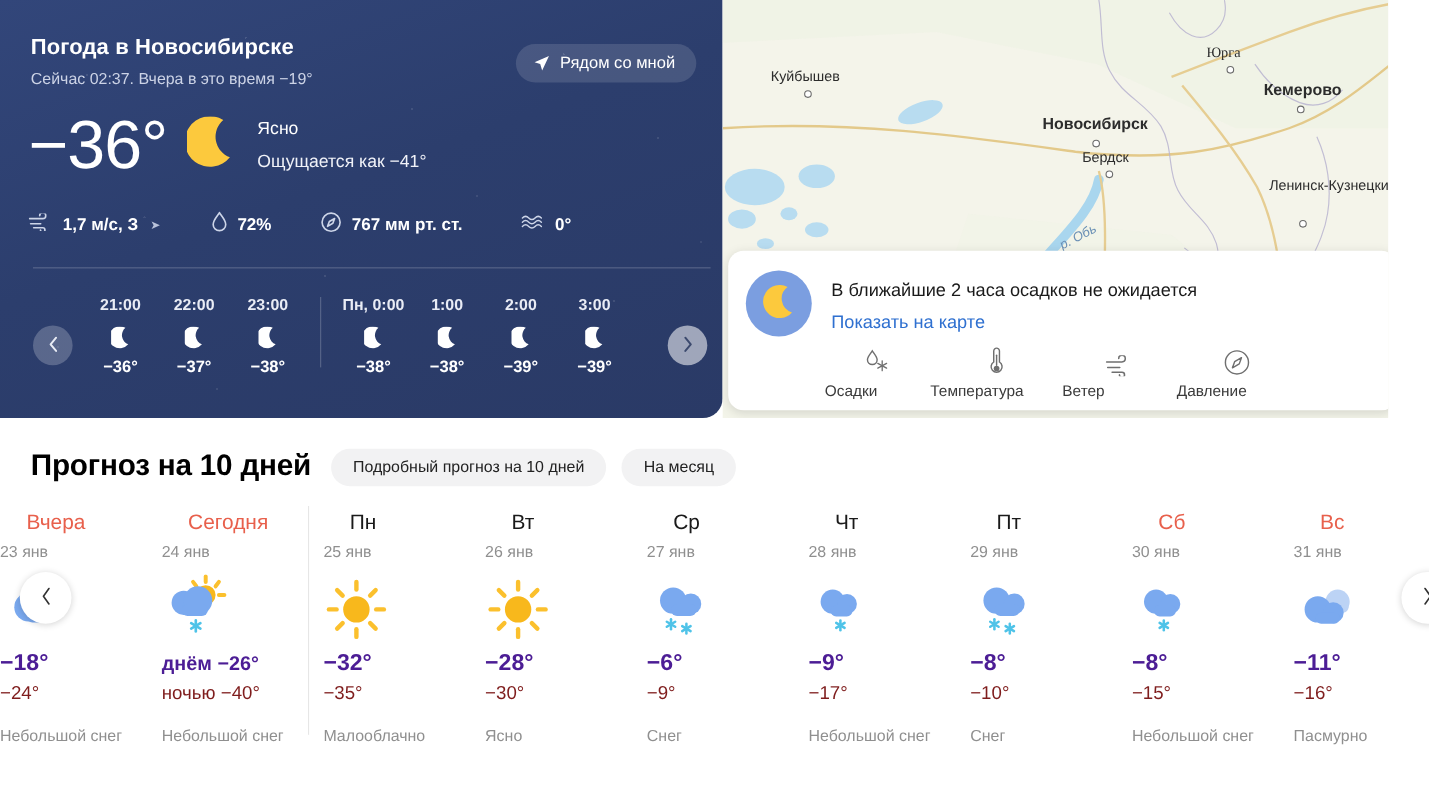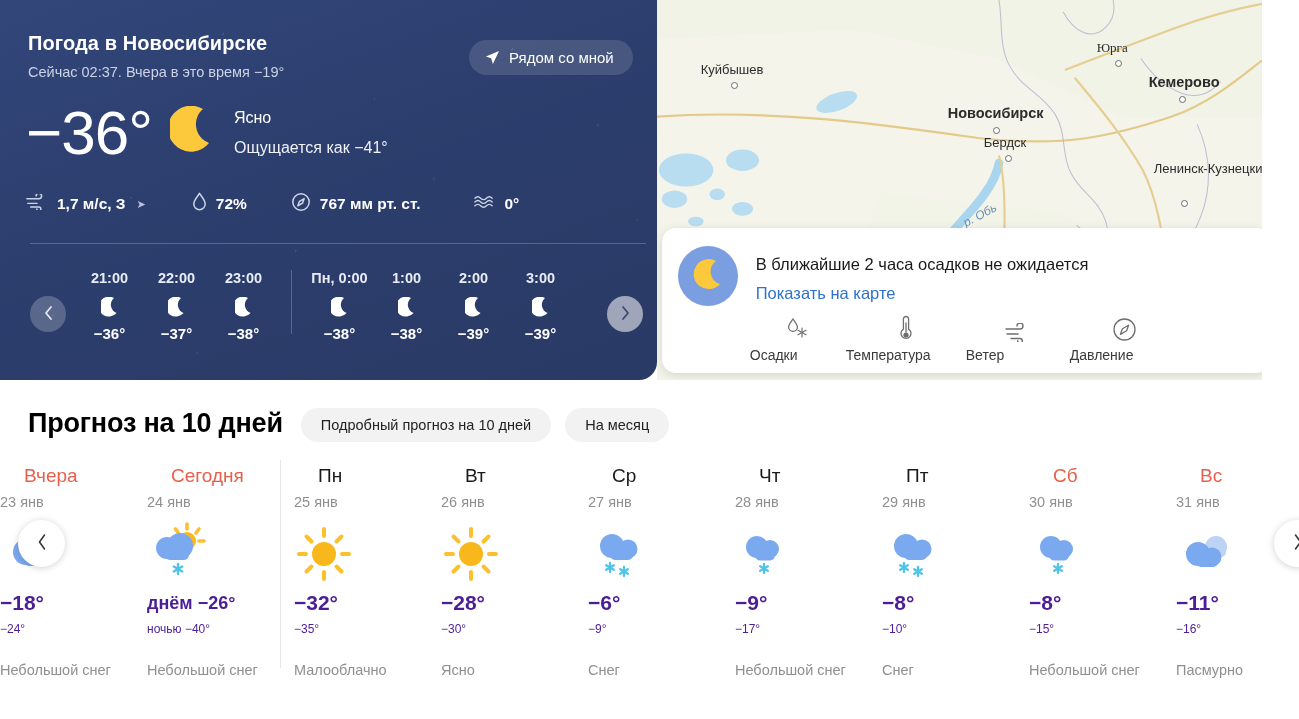--- a/index.html
+++ b/index.html
@@ -147,21 +147,21 @@
   .day.sep::before {
     content: ""; position: absolute; left: 13px; top: -4px;
     width: 1px; height: 208px; background: #e6e6e6;
   }
   .d-name { font-size: 19px; color: #1a1a1a; line-height: 24px; padding-left: 24px; }
   .d-name.red { color: #e8604c; }
   .d-date { font-size: 14.5px; color: #8f8f8f; margin-top: 4px; line-height: 20px; }
   .d-icon { height: 72px; display: flex; align-items: center; margin-top: 6px; }
   .d-temp { font-size: 21px; font-weight: 700; color: #4c1d95; line-height: 26px; }
   .d-temp.small { font-size: 18px; }
-  .d-temp2 { font-size: 12px; color: #4c1d95; margin-top: 3px; line-height: 21px; }
+  .d-temp2 { font-size: 17px; color: #7f1d1d; margin-top: 3px; line-height: 21px; }
   .d-cond { font-size: 14.5px; color: #8f8f8f; margin-top: 20px; line-height: 20px; white-space: nowrap; }
 
   .nav-circle {
     position: absolute; width: 47px; height: 47px; border-radius: 50%;
     background: #fff; box-shadow: 0 1px 7px rgba(0,0,0,.18);
     display: flex; align-items: center; justify-content: center;
     cursor: pointer; border: none; z-index: 5;
   }
   .nav-left  { left: 18px;   top: 56px; }
   .nav-right { left: 1274px; top: 56px; }

